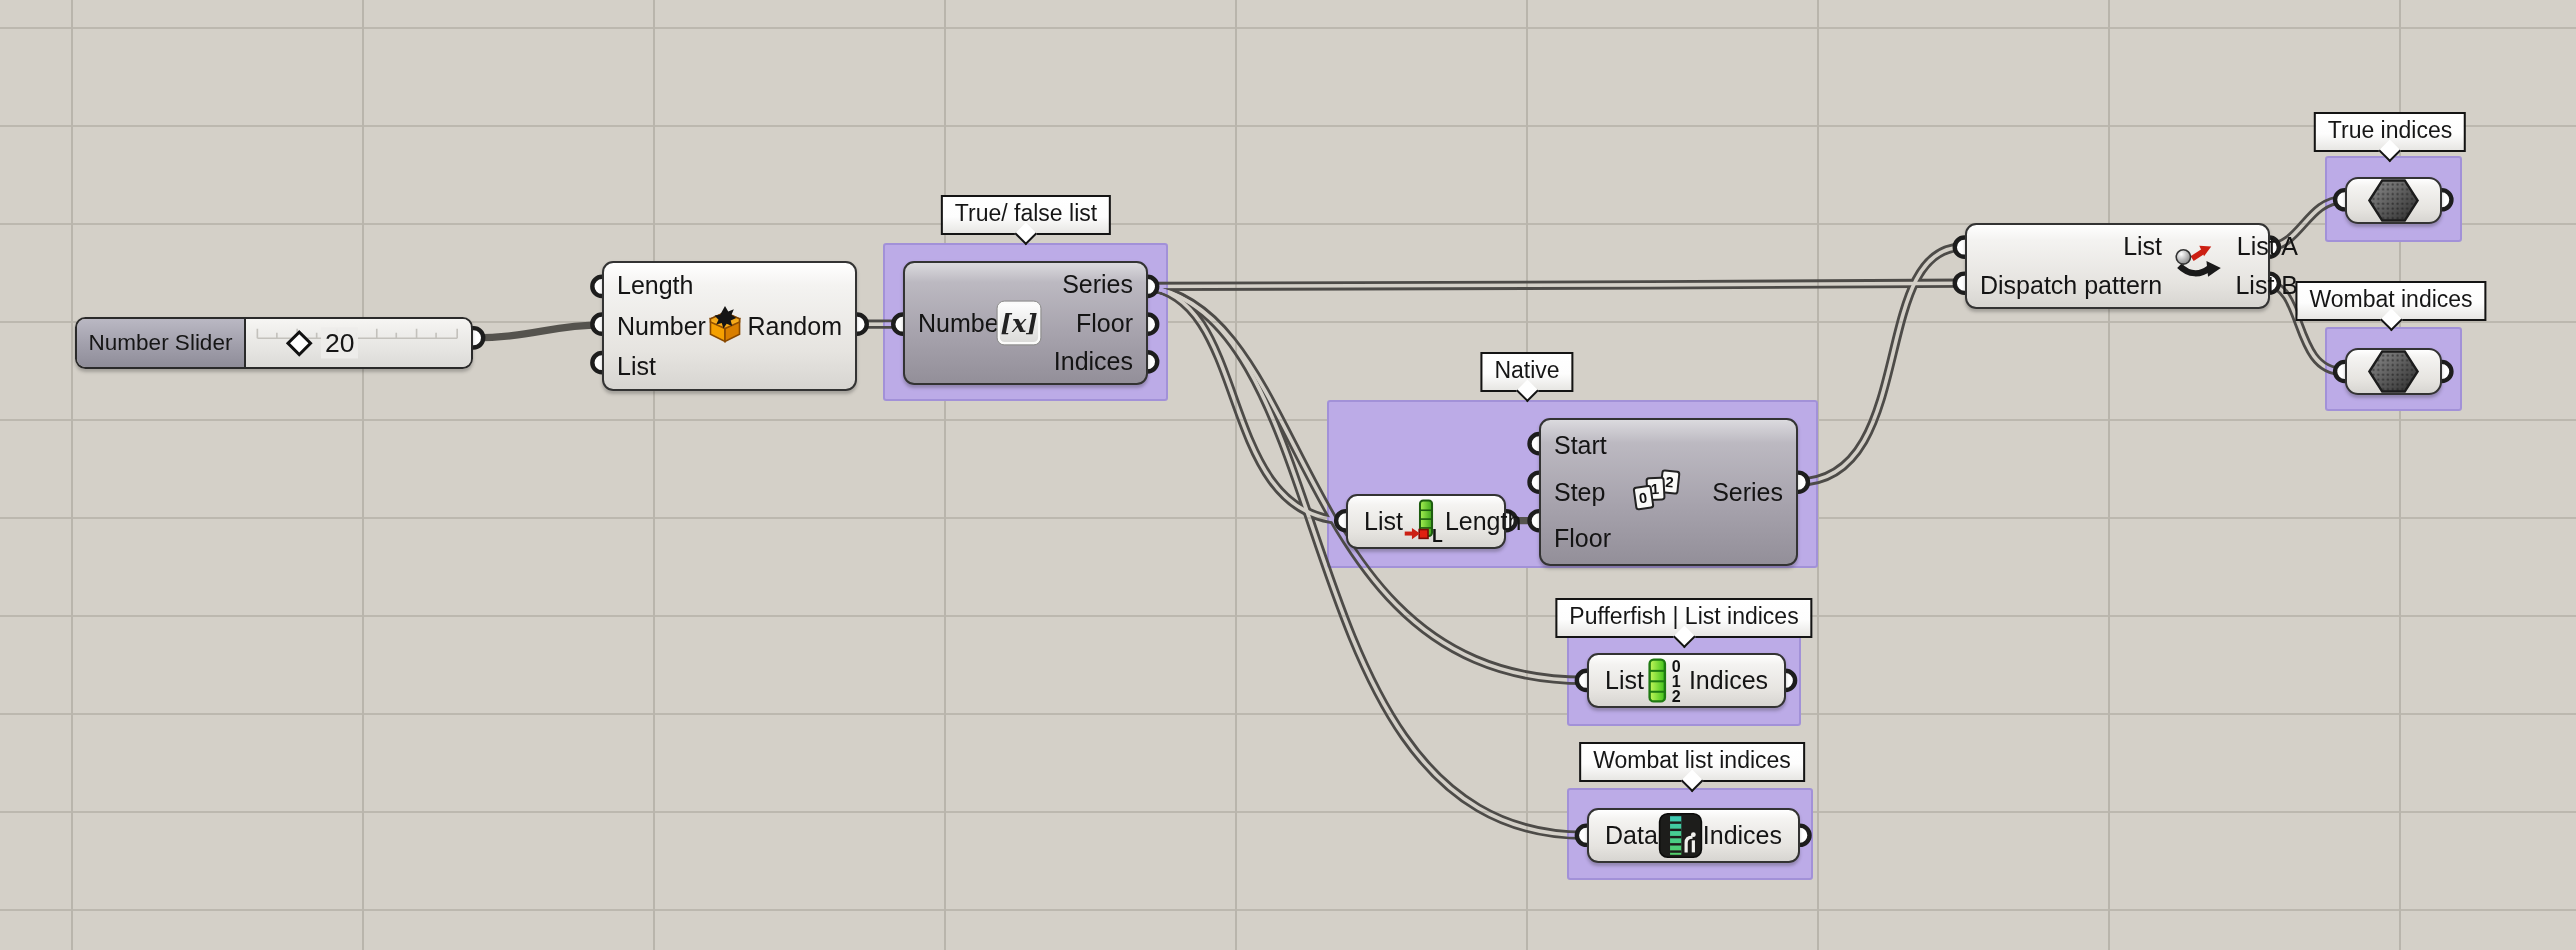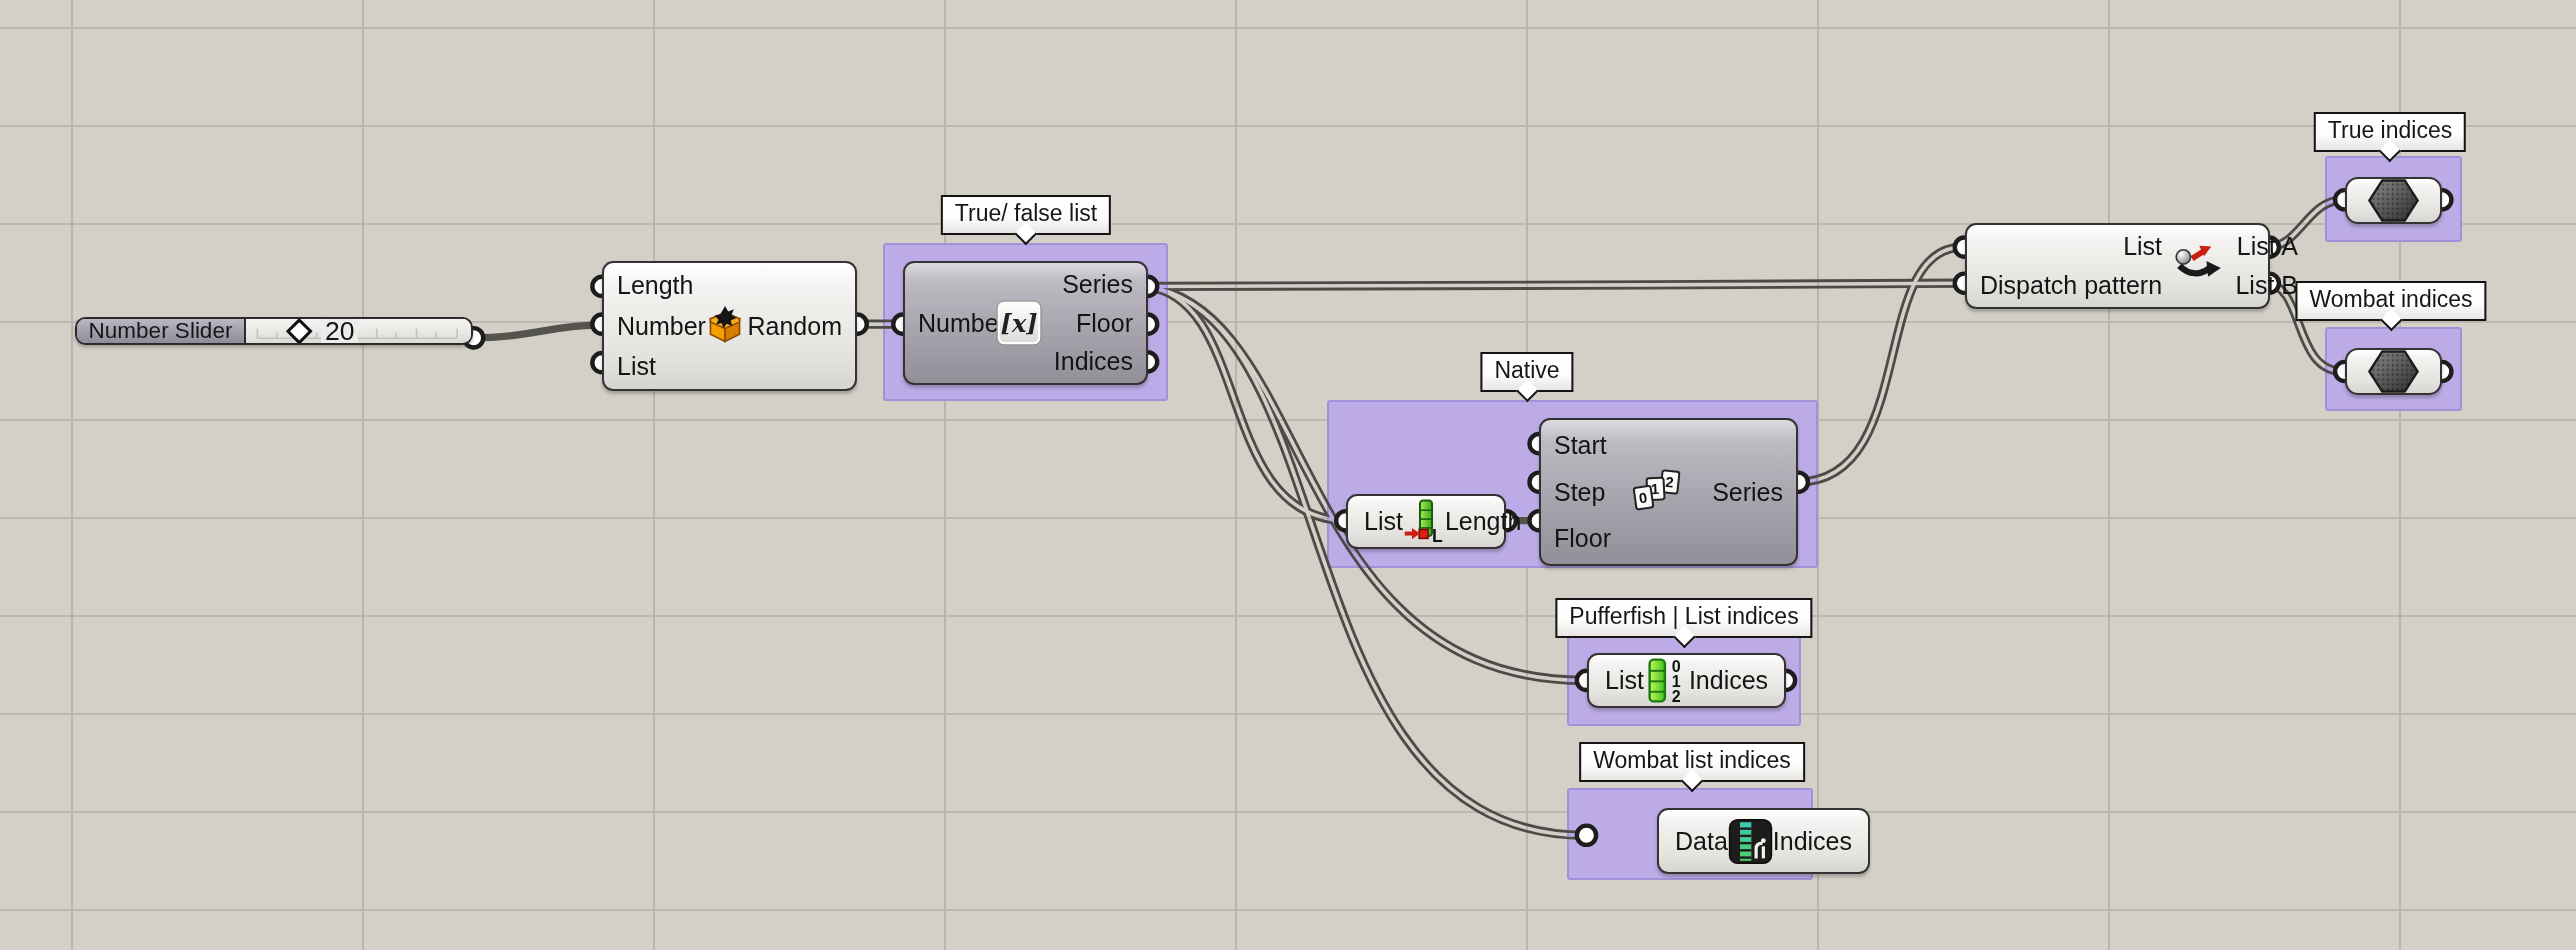--- a/index.html
+++ b/index.html
@@ -23,21 +23,21 @@
   .g3{display:grid;grid-template-columns:auto 1fr auto;grid-template-rows:1fr 1fr 1fr;align-items:center;padding:2.4px 13px}
   .g2{display:grid;grid-template-columns:1fr auto auto;grid-template-rows:1fr 1fr;align-items:center;padding:2.4px 13px;column-gap:11.2px}
   .g1{display:flex;align-items:center;justify-content:space-between;padding:0 16px}
   .g0{display:flex;align-items:center;justify-content:center}
   .icon-c{position:absolute;left:50%;top:50%;transform:translate(-50%,-50%)}
   .tag{position:absolute;transform:translateX(-50%);background:linear-gradient(#ffffff 0%,#fdfdfd 55%,#e7e6e3 100%);
        border:2.4px solid #141414;padding:3.2px 12px 5.6px;font-size:23px;white-space:nowrap;z-index:40}
   .tag::after{content:"";position:absolute;left:50%;bottom:-9.6px;width:14.4px;height:14.4px;background:#fff;
        border-right:2.4px solid #141414;border-bottom:2.4px solid #141414;transform:translateX(-50%) rotate(45deg)}
   
-  .slider{position:absolute;left:75px;top:317px;width:398px;height:28px;border:2.4px solid #2a2a2a;border-radius:10.4px;
+  .slider{position:absolute;left:75px;top:317px;width:398px;height:52px;border:2.4px solid #2a2a2a;border-radius:10.4px;
        box-sizing:border-box;display:flex;overflow:hidden;z-index:30;box-shadow:0 2.4px 3.2px rgba(40,40,40,.28)}
   .slider-label{width:169px;flex:0 0 auto;background:linear-gradient(#bab8c3 0%,#a3a1ad 50%,#8f8d99 100%);
        display:flex;align-items:center;justify-content:center;font-size:22.5px;border-right:2.4px solid #2a2a2a;box-sizing:border-box}
   .slider-track{flex:1;position:relative;background:linear-gradient(#f6f5f3 0%,#e8e7e4 55%,#dcdbd8 100%)}
   .grip{position:absolute;left:44px;top:50%;width:18.5px;height:18.5px;background:#fff;border:3.2px solid #111;
        transform:translateY(-50%) rotate(45deg);box-sizing:border-box;z-index:3}
   .slider-value{position:absolute;left:75px;top:50%;transform:translateY(-50%);font-size:26.5px;z-index:2;
        background:rgba(238,237,234,.92);padding:0 4px}
   .round-ic{width:43px;height:43px;border-radius:8px;background:linear-gradient(#ffffff,#d9d9d7);
        border:1.6px solid #8d8d8b;box-shadow:inset 0 0 0 2.4px #fbfbfa;display:flex;align-items:center;justify-content:center;
@@ -228,21 +228,21 @@
       <line x1="7" y1="30" x2="26" y2="30" stroke="#1f7a12" stroke-width="2.5"></line>
       <line x1="7" y1="43" x2="26" y2="43" stroke="#1f7a12" stroke-width="2.5"></line>
       <text x="40" y="18" font-size="20" font-weight="bold" text-anchor="middle" fill="#111" font-family="Liberation Sans, sans-serif">0</text>
       <text x="40" y="37" font-size="20" font-weight="bold" text-anchor="middle" fill="#111" font-family="Liberation Sans, sans-serif">1</text>
       <text x="40" y="56" font-size="20" font-weight="bold" text-anchor="middle" fill="#111" font-family="Liberation Sans, sans-serif">2</text>
     </svg>
   </span>
   <span class="port">Indices</span>
 </div>
 
-<div class="comp light g1" style="left:1657px;top:808px;width:213px;height:66px">
+<div class="comp light g1" style="left:1587px;top:808px;width:213px;height:55px">
   <span class="port">Data</span>
   <span style="display:flex">
     <svg width="45" height="47" viewBox="0 0 56 58">
       <defs>
           <linearGradient id="wbg" x1="0" y1="0" x2="0" y2="1">
         <stop offset="0" stop-color="#3cc9b4"></stop>
             <stop offset="1" stop-color="#52d06a"></stop>
           </linearGradient>
         </defs>
       <rect x="2" y="2" width="52" height="54" rx="10" fill="#1d1d1b" stroke="#0c0c0b" stroke-width="2"></rect>

